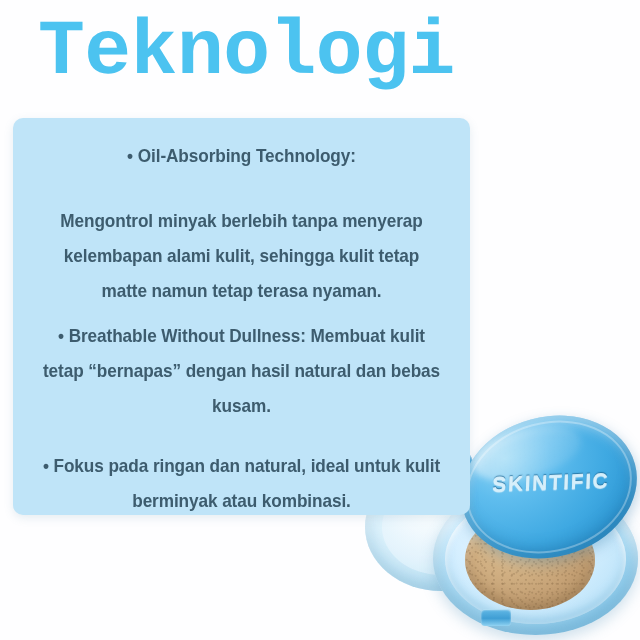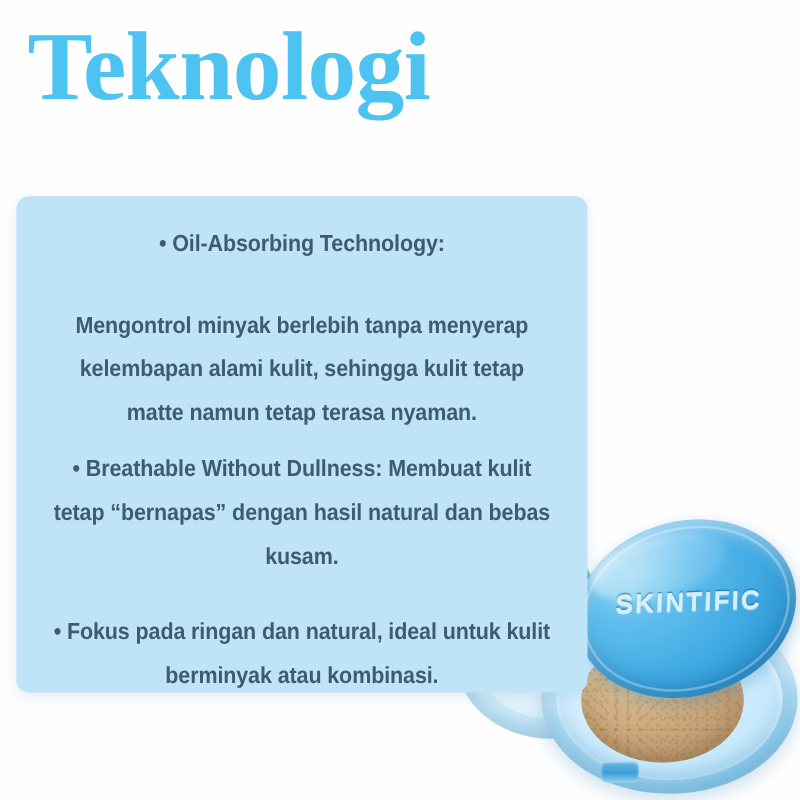--- a/index.html
+++ b/index.html
@@ -21,25 +21,25 @@
     top: 0;
     width: 640px;
     height: 640px;
     background: #fefeff;
     overflow: hidden;
   }
 
   
   #title {
     position: absolute;
-    left: 22px;
+    left: 38px;
     top: 8px;
     width: 420px;
     height: 90px;
-    font-family: Liberation Serif, serif;
+    font-family: Liberation Mono, monospace;
     font-weight: 700;
     font-size: 78px;
     line-height: 90px;
     color: #4cc3f0;
     letter-spacing: -0.5px;
     white-space: nowrap;
     text-rendering: geometricPrecision;
   }
 
   
@@ -47,21 +47,20 @@
     position: absolute;
     left: 13px;
     top: 118px;
     width: 457px;
     height: 397px;
     background: #bfe4f8;
     border-radius: 10px;
     box-shadow: 0 3px 10px rgba(100, 140, 170, 0.16);
     z-index: 3;
     overflow: hidden;
-    margin-top: 39px;
   }
 
   .para {
     position: absolute;
     left: 14px;
     width: 429px;
     text-align: center;
     color: #3d5c6e;
     font-family: "Liberation Sans", "DejaVu Sans", sans-serif;
     font-weight: 700;

